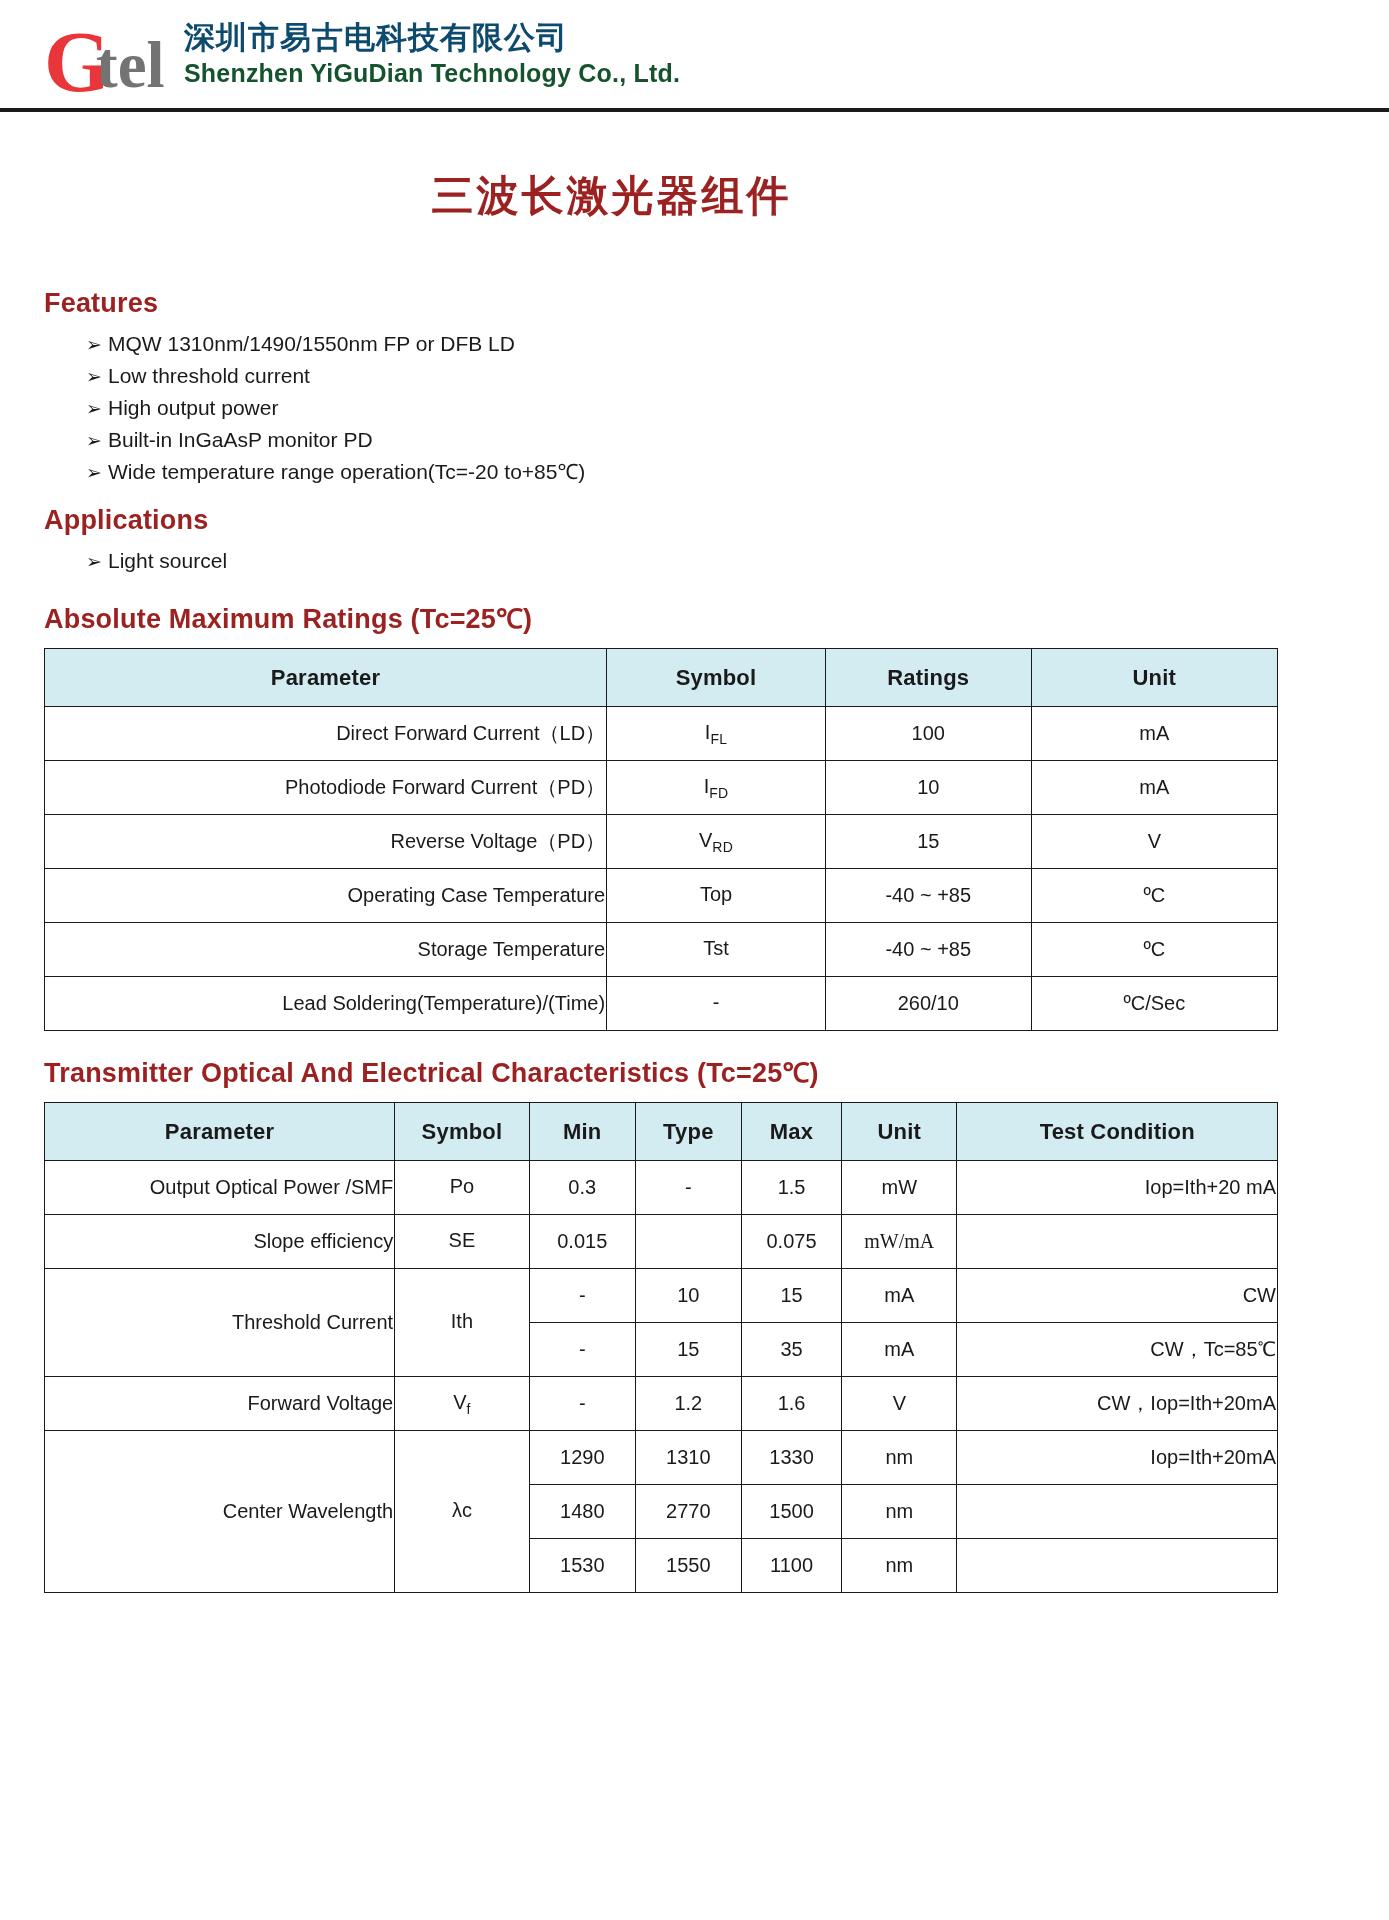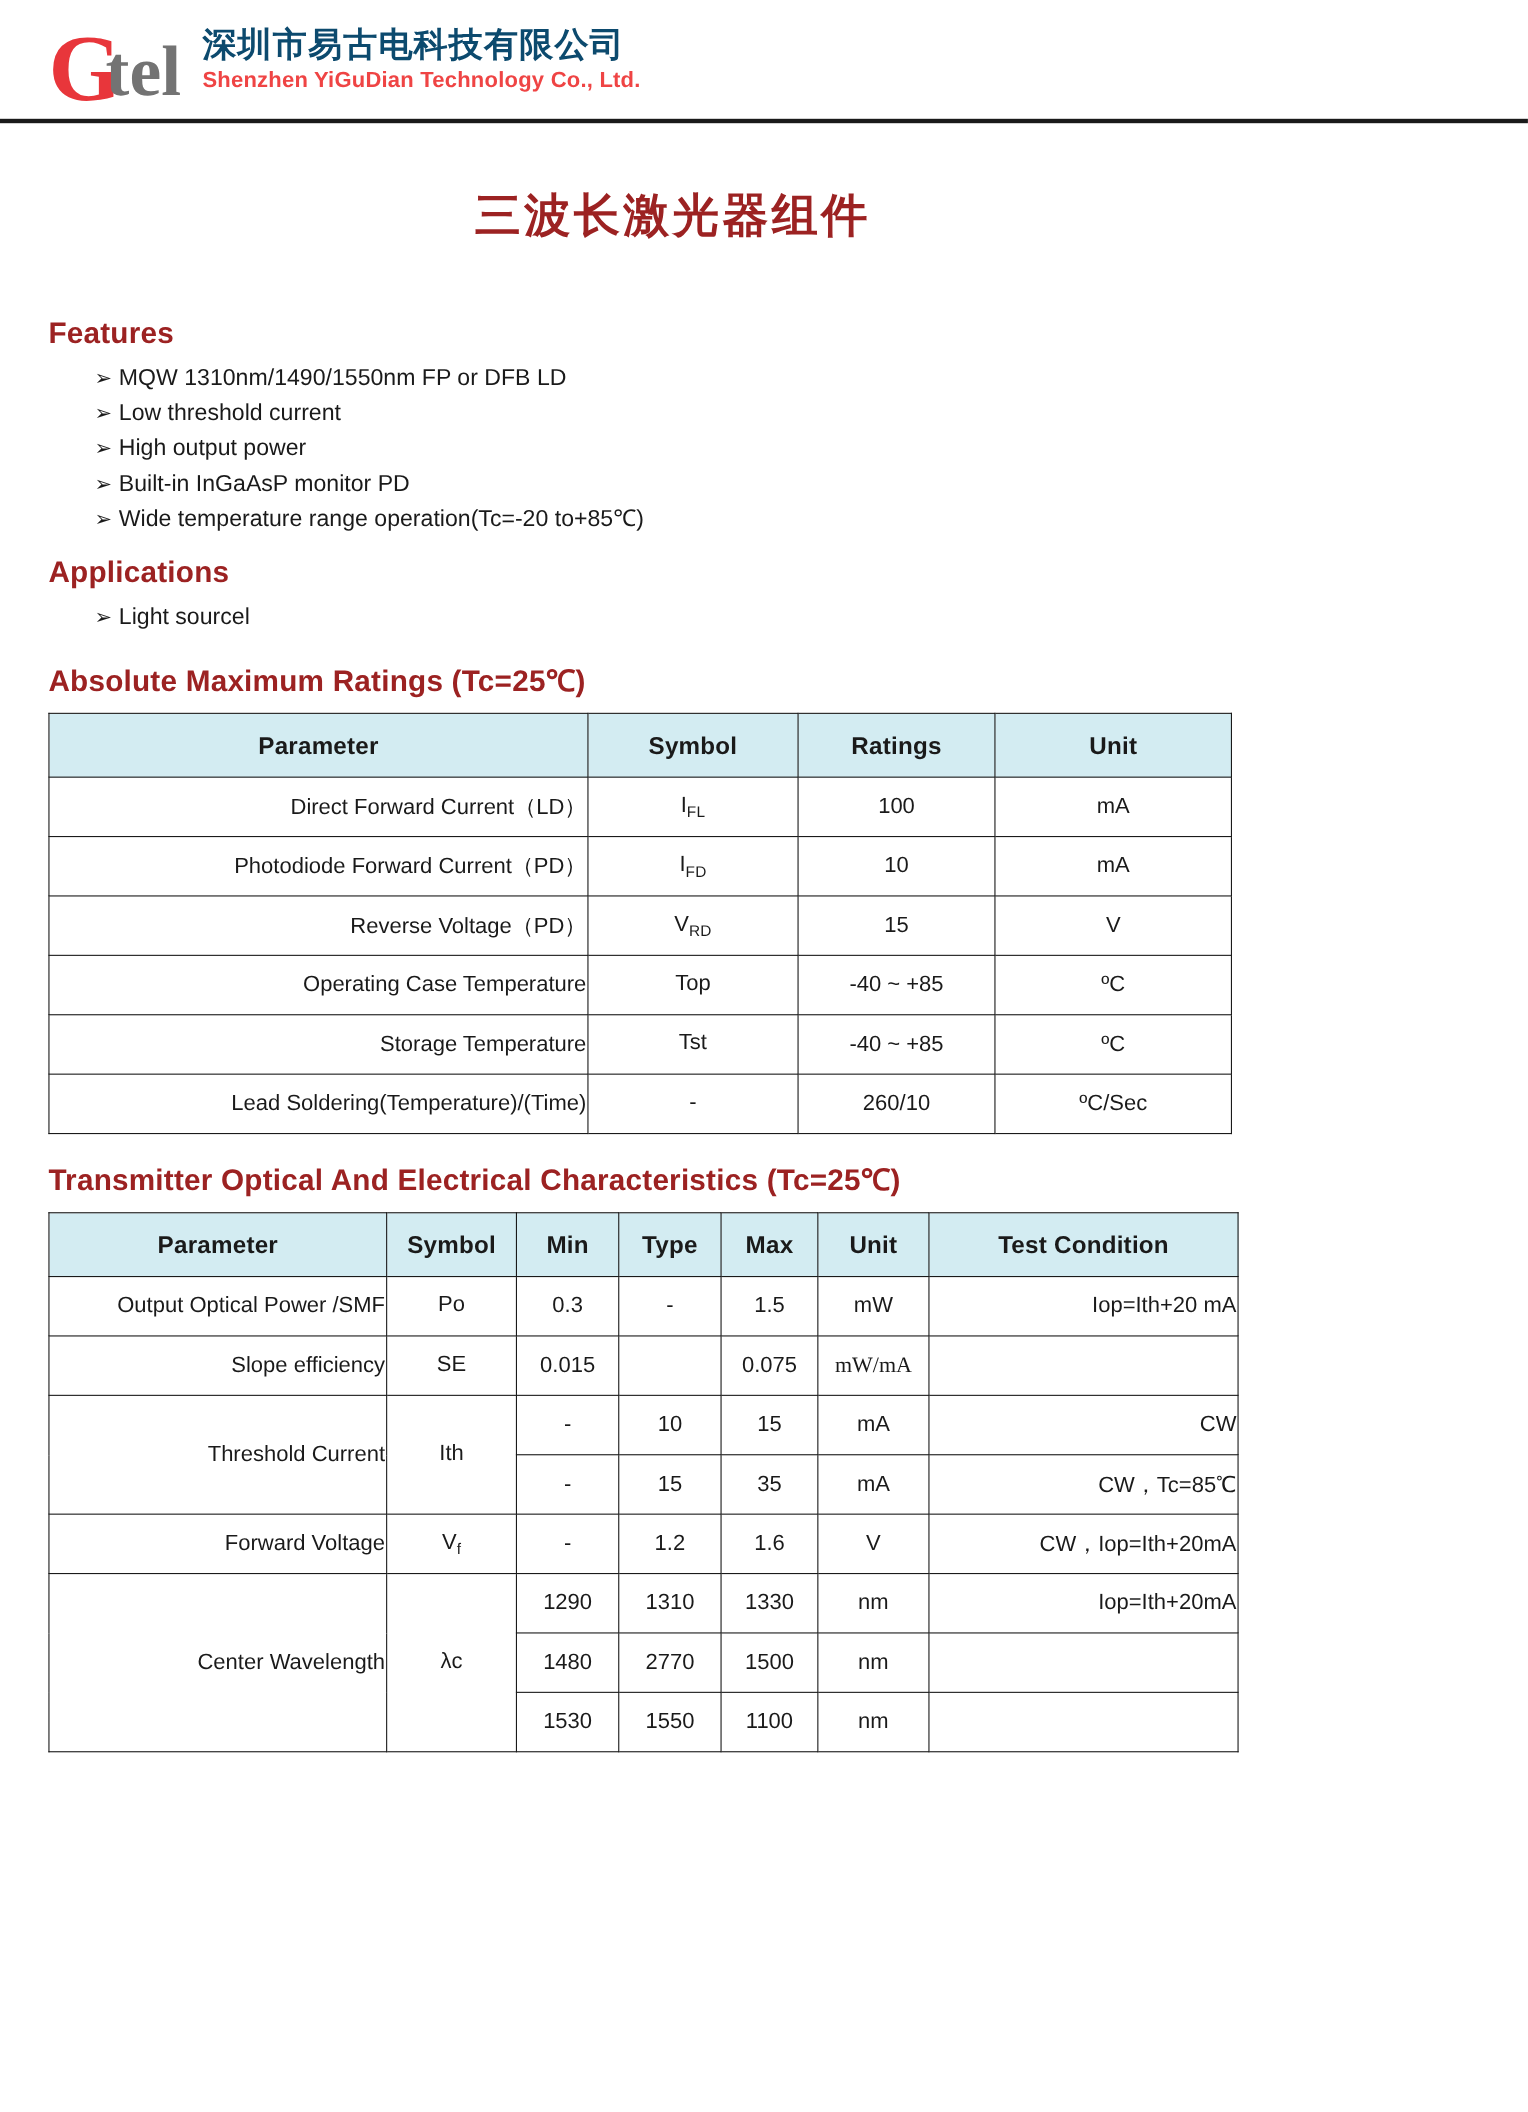--- a/index.html
+++ b/index.html
@@ -50,25 +50,25 @@
     line-height: 1;
   }
   .company-cn {
     font-size: 31px;
     font-weight: bold;
     letter-spacing: 1px;
     line-height: 1.15;
     color: #0c4a6e;
   }
   .company-en {
-    font-size: 20px;
+    font-size: 25px;
     font-weight: bold;
     letter-spacing: 0.2px;
     line-height: 1.2;
-    color: #ef4444;
+    color: #14532d;
     margin-top: 3px;
   }
 
   
   .content { padding: 0 40px 0 44px; }
 
   .doc-title {
     text-align: center;
     color: #9c2222;
     font-family: "Liberation Serif", serif;
@@ -106,21 +106,21 @@
     padding-left: 42px;
     font-size: 19px;
     color: #1a1a1a;
     font-family: "DejaVu Sans", sans-serif;
   }
   ul.bullets li .txt { flex: 1; }
 
   
   table.dt {
     border-collapse: collapse;
-    width: 1076px;
+    width: 1234px;
     margin-top: 12px;
     table-layout: fixed;
   }
   table.dt td, table.dt th {
     border: 1.5px solid #1a1a1a;
     font-weight: normal;
     font-size: 20px;
     color: #1a1a1a;
     background: #ffffff;
   }

